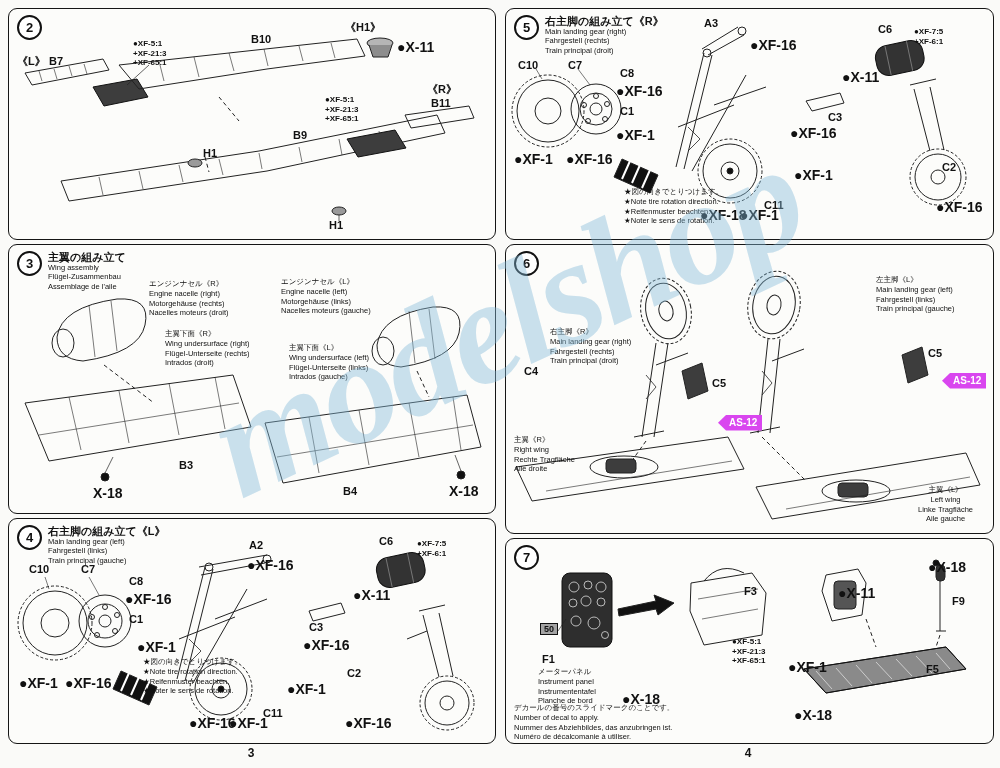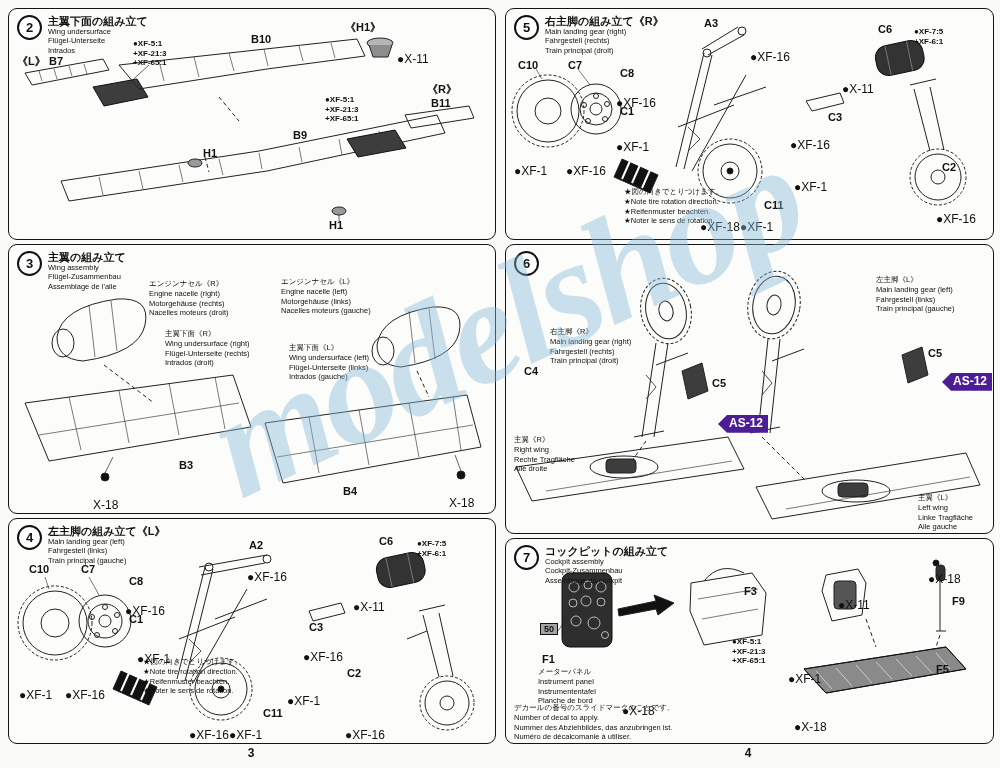--- a/index.html
+++ b/index.html
@@ -11,25 +11,25 @@
   .box{position:absolute;border:1.6px solid #151515;border-radius:9px;background:#fcfcfa;}
   .box svg{position:absolute;left:0;top:0;}
   .hdr{position:absolute;top:6px;left:8px;display:flex;gap:6px;align-items:flex-start;z-index:3;}
   .num{width:21px;height:21px;border:2px solid #111;border-radius:50%;display:flex;align-items:center;justify-content:center;
        font-weight:bold;font-size:13px;background:#fff;flex:0 0 auto;}
   .tja{font-size:11px;font-weight:bold;line-height:1.1;}
   .tsub{font-size:7.5px;white-space:pre-line;line-height:1.25;}
   .labels{position:absolute;left:0;top:0;right:0;bottom:0;z-index:4;}
   .lbl{position:absolute;white-space:pre-line;line-height:1.15;}
   .part{font-weight:bold;font-size:11px;}
-  .small{font-size:12px;font-weight:normal;margin-top:14px;}
+  .small{font-size:14px;font-weight:bold;}
   .paint{font-size:8px;font-weight:bold;line-height:1.2;}
   .note{font-size:7.5px;line-height:1.3;}
   .decal{font-size:9px;font-weight:bold;border:1px solid #111;padding:0 3px;background:#a3a3a3;}
-  .blackarrow{background:#4c1d95;color:#fff;font-size:12px;font-weight:bold;padding:2px 5px 2px 11px;
+  .blackarrow{background:#d946ef;color:#fff;font-size:10px;font-weight:bold;padding:2px 5px 2px 11px;
       clip-path:polygon(0% 50%, 18% 0%, 100% 0%, 100% 100%, 18% 100%);}
   .pagenum{position:absolute;font-size:12px;font-weight:bold;transform:translateX(-50%);z-index:6;}
   .watermark{
     position:absolute;left:505px;top:320px;z-index:20;pointer-events:none;
     transform:translate(-50%,-50%) rotate(-25deg);
     font-family:"Liberation Serif", serif;font-style:italic;font-weight:bold;
     font-size:150px;letter-spacing:-4px;white-space:nowrap;
     color:rgba(130,185,218,0.42);
   }
 </style>
@@ -53,26 +53,20 @@
       <path d="M90,168 L94,186 M130,162 L134,180 M170,156 L174,173 M210,150 L214,166 M250,144 L253,160 M290,138 L293,153 M330,130 L333,146 M370,122 L373,138" stroke-width="0.6"></path>
       <path d="M338,130 L386,121 L397,139 L349,148 Z" fill="#3d3d3d" stroke="#111"></path>
       <path d="M396,106 L460,97 L465,109 L402,119 Z"></path>
       <ellipse cx="186" cy="154" rx="7" ry="4" fill="#9a9a9a"></ellipse>
       <ellipse cx="330" cy="202" rx="7" ry="4" fill="#9a9a9a"></ellipse>
       <path d="M330,206 L330,212" stroke-width="0.7"></path>
     </g>
   </svg>
   <header class="hdr">
     <span class="num">2</span>
-    <div class="titles">
-      <div class="tja">主翼下面の組み立て</div>
-      <div class="tsub">Wing undersurface
-Flügel-Unterseite
-Intrados</div>
-    </div>
   </header>
   <div class="labels">
       <span class="lbl part" style="left: 8px; top: 46px;">《L》</span>
       <span class="lbl part" style="left: 40px; top: 46px;">B7</span>
       <span class="lbl part" style="left: 220px; top: 24px; padding-left: 22px;">B10</span>
       <span class="lbl paint" style="left: 124px; top: 30px;">●XF-5:1
 +XF-21:3
 +XF-65:1</span>
       <span class="lbl part" style="left: 336px; top: 12px;">《H1》</span>
       <span class="lbl small" style="left: 388px; top: 30px;">●X-11</span>
@@ -179,21 +173,21 @@
       <circle cx="438" cy="184" r="22"></circle>
       <circle cx="438" cy="184" r="7"></circle>
       <path d="M430,158 L414,96 M444,157 L430,94"></path>
       <path d="M410,92 L436,86 M398,120 L418,112"></path>
       <path d="M36,58 L40,70 M80,58 L90,76" stroke-width="0.6"></path>
     </g>
   </svg>
   <header class="hdr">
     <span class="num">4</span>
     <div class="titles">
-      <div class="tja">左主脚の組み立て《L》</div>
+      <div class="tja">右主脚の組み立て《L》</div>
       <div class="tsub">Main landing gear (left)
 Fahrgestell (links)
 Train principal (gauche)</div>
     </div>
   </header>
   <div class="labels">
       <span class="lbl part" style="left: 20px; top: 44px;">C10</span>
       <span class="lbl part" style="left: 72px; top: 44px;">C7</span>
       <span class="lbl part" style="left: 120px; top: 56px;">C8</span>
       <span class="lbl small" style="left: 116px; top: 72px;">●XF-16</span>
@@ -348,21 +342,21 @@
 Train principal (gauche)</span>
       <span class="lbl part" style="left: 18px; top: 120px;">C4</span>
       <span class="lbl part" style="left: 206px; top: 132px;">C5</span>
       <span class="lbl blackarrow" style="left: 212px; top: 170px;">AS-12</span>
       <span class="lbl part" style="left: 422px; top: 102px;">C5</span>
       <span class="lbl blackarrow" style="left: 436px; top: 128px;">AS-12</span>
       <span class="lbl note" style="left: 8px; top: 190px;">主翼《R》
 Right wing
 Rechte Tragfläche
 Aile droite</span>
-      <span class="lbl note" style="left: 412px; top: 248px;">主翼《L》
+      <span class="lbl note" style="left: 412px; top: 240px; text-align: center;">主翼《L》
 Left wing
 Linke Tragfläche
 Aile gauche</span>
     </div>
 </section>
 
 <section class="box" style="left:505px;top:538px;width:487px;height:204px">
   <svg width="487" height="204" viewBox="0 0 487 204">
     <g stroke="#222" fill="none" stroke-width="1">
       <rect x="56" y="34" width="50" height="74" rx="8" fill="#2e2e2e" stroke="#111"></rect>
@@ -389,44 +383,38 @@
       <circle cx="430" cy="24" r="3" fill="#111"></circle>
       <path d="M298,130 L440,108 L460,130 L320,154 Z" fill="#8a8a8a"></path>
       <path d="M310,132 L326,150 M330,129 L346,147 M350,126 L366,144 M370,123 L386,140 M390,120 L406,137 M410,117 L426,134 M430,114 L444,130" stroke="#ddd" stroke-width="0.8"></path>
       <path d="M298,130 L440,108 L460,130 L320,154 Z" fill="none" stroke="#111"></path>
       <path d="M360,80 L370,108" stroke-dasharray="4 3"></path>
       <path d="M434,96 L430,108" stroke-dasharray="4 3"></path>
     </g>
   </svg>
   <header class="hdr">
     <span class="num">7</span>
-    <div class="titles">
-      <div class="tja">コックピットの組み立て</div>
-      <div class="tsub">Cockpit assembly
-Cockpit-Zusammenbau
-Assemblage du cockpit</div>
-    </div>
   </header>
   <div class="labels">
       <span class="lbl small" style="left: 422px; top: 20px;">●X-18</span>
       <span class="lbl small" style="left: 332px; top: 46px;">●X-11</span>
       <span class="lbl part" style="left: 238px; top: 46px;">F3</span>
       <span class="lbl part" style="left: 446px; top: 56px;">F9</span>
       <span class="lbl decal" style="left: 34px; top: 84px;">50</span>
       <span class="lbl part" style="left: 36px; top: 114px;">F1</span>
       <span class="lbl note" style="left: 32px; top: 128px;">メーターパネル
 Instrument panel
 Instrumententafel
 Planche de bord</span>
       <span class="lbl small" style="left: 116px; top: 152px;">●X-18</span>
       <span class="lbl paint" style="left: 226px; top: 98px;">●XF-5:1
 +XF-21:3
 +XF-65:1</span>
       <span class="lbl small" style="left: 282px; top: 120px;">●XF-1</span>
-      <span class="lbl part" style="left: 430px; top: 124px;">F5</span>
+      <span class="lbl part" style="left: 420px; top: 124px;">F5</span>
       <span class="lbl small" style="left: 288px; top: 168px;">●X-18</span>
       <span class="lbl note" style="left: 8px; top: 164px;">デカールの番号のスライドマークのことです。
 Number of decal to apply.
 Nummer des Abziehbildes, das anzubringen ist.
 Numéro de décalcomanie à utiliser.</span>
     </div>
 </section>
 
 <div class="pagenum" style="left:748px;top:746px">4</div>
 

